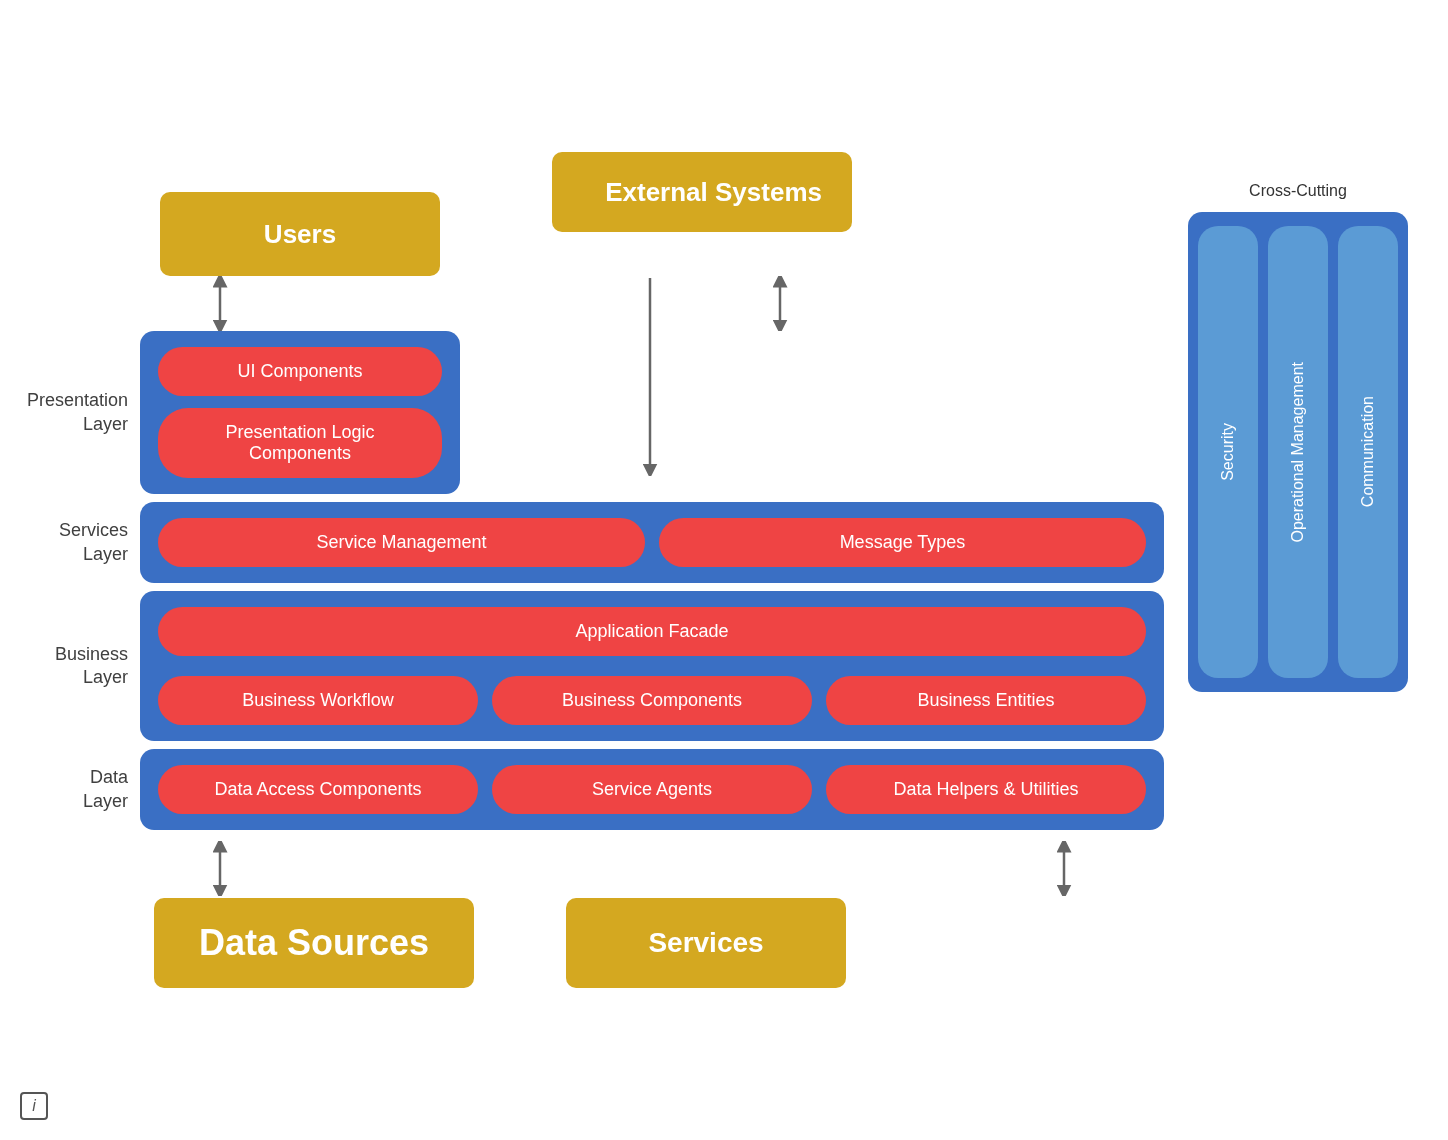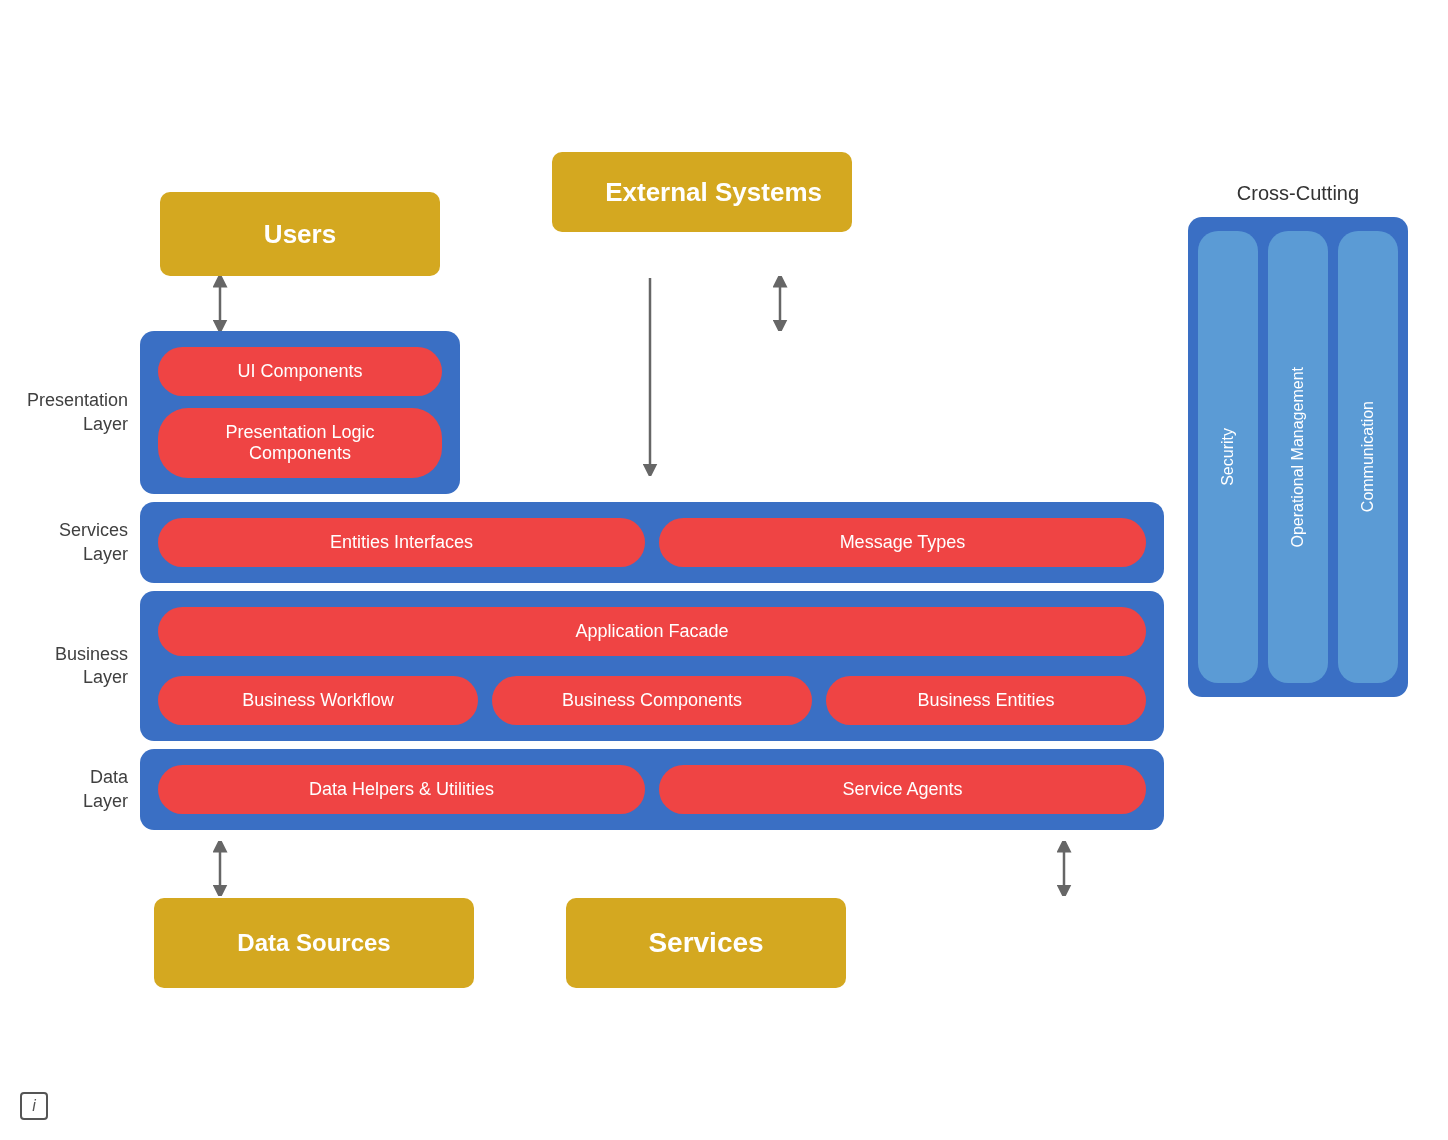--- a/index.html
+++ b/index.html
@@ -179,21 +179,21 @@
       display: flex;
       flex-direction: row;
       width: 100%;
       padding-left: 100px;
       gap: 0;
     }
 
     .data-sources-box {
       width: 320px;
       height: 90px;
-      font-size: 24px;
+      font-size: 36px;
       margin-left: 14px;
     }
 
     .services-gold-box {
       width: 280px;
       height: 90px;
       font-size: 28px;
       margin-left: 92px;
     }
 
@@ -201,21 +201,21 @@
     .cross-cutting-area {
       display: flex;
       flex-direction: column;
       align-items: center;
       width: 220px;
       min-width: 220px;
       margin-top: 30px;
     }
 
     .cross-cutting-title {
-      font-size: 20px;
+      font-size: 16px;
       color: #333;
       margin-bottom: 12px;
       font-weight: 500;
     }
 
     .cross-cutting-box {
       background: #3A6FC4;
       border-radius: 14px;
       padding: 14px 10px;
       display: flex;
@@ -345,21 +345,21 @@
           </svg>
         </div>
       </div>
 
       <div class="layer-row">
         <div class="layer-label">
           <span>Services Layer</span>
         </div>
         <div class="services-layer-box">
           <div class="inner-box">
-            <span>Entities Interfaces</span>
+            <span>Service Management</span>
           </div>
           <div class="inner-box">
             <span>Message Types</span>
           </div>
         </div>
       </div>
 
       <div class="layer-row">
         <div class="layer-label">
           <span>Business Layer</span>
@@ -381,24 +381,27 @@
           </div>
         </div>
       </div>
 
       <div class="layer-row">
         <div class="layer-label">
           <span>Data Layer</span>
         </div>
         <div class="data-layer-box">
           <div class="inner-box">
+            <span>Data Access Components</span>
+          </div>
+          <div class="inner-box">
+            <span>Service Agents</span>
+          </div>
+          <div class="inner-box">
             <span>Data Helpers &amp; Utilities</span>
-          </div>
-          <div class="inner-box">
-            <span>Service Agents</span>
           </div>
         </div>
       </div>
 
     </div>
 
     <div style="display:flex; flex-direction:row; padding-left:100px; width:100%; height:60px; align-items:center;">
 
       <div style="width:160px; display:flex; justify-content:center;">
         <svg width="20" height="55">

